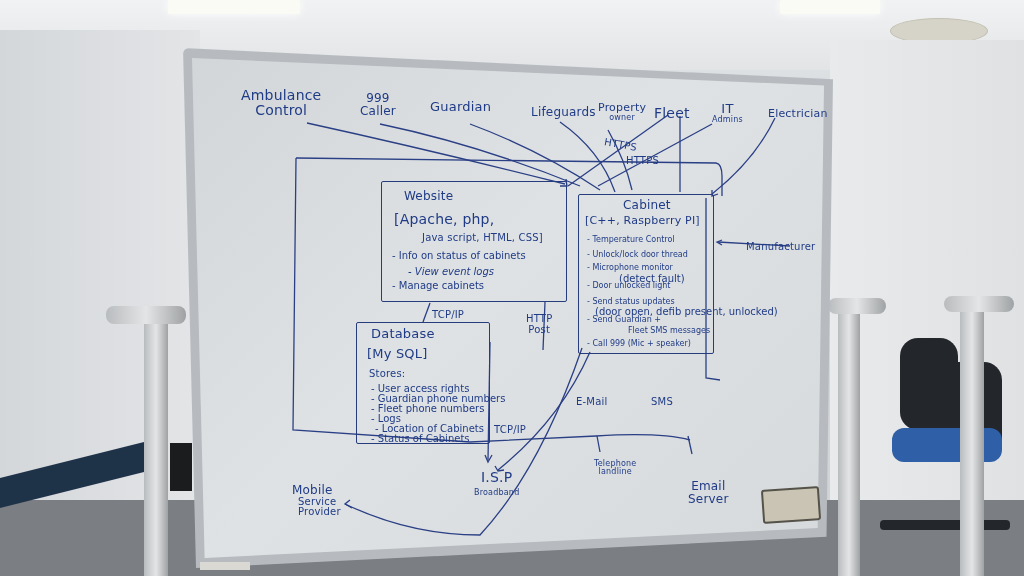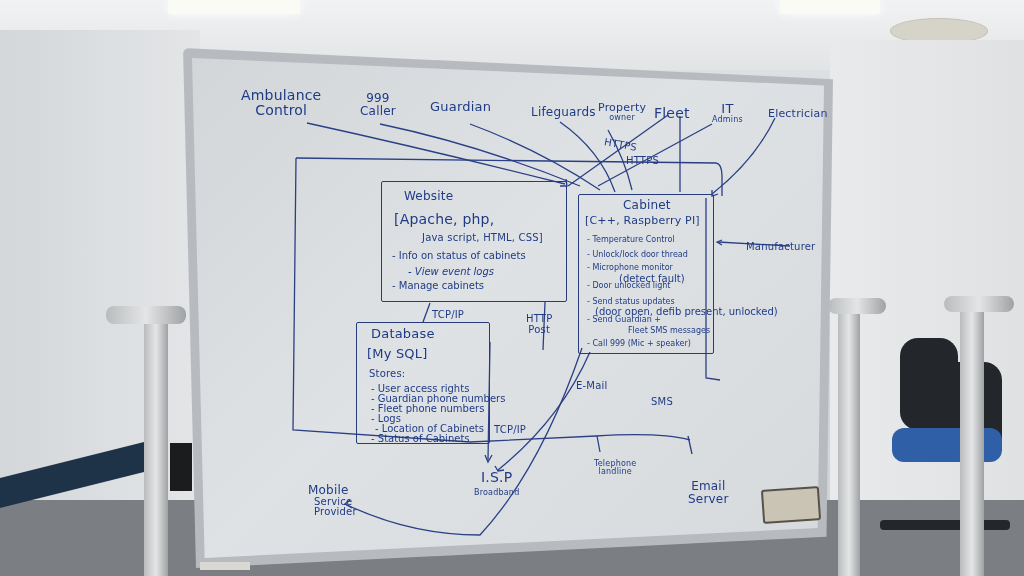--- a/index.html
+++ b/index.html
@@ -127,21 +127,21 @@
 <div class="hw s10" style="left:746px;top:242px;">Manufacturer</div>
 
 <div class="hw s10" style="left:604px;top:140px;transform:rotate(10deg);">HTTPS</div>
 <div class="hw s10" style="left:626px;top:156px;">HTTPS</div>
 <div class="hw s10" style="left:432px;top:310px;">TCP/IP</div>
 <div class="hw s10" style="left:526px;top:314px;text-align:center;">
   <div>HTTP</div>
   <div>Post</div>
 </div>
 <div class="hw s10" style="left:494px;top:425px;">TCP/IP</div>
-<div class="hw s10" style="left:576px;top:381px;">E-Mail</div>
+<div class="hw s10" style="left:576px;top:397px;">E-Mail</div>
 <div class="hw s10" style="left:651px;top:397px;">SMS</div>
 
 <div class="box" style="left:381px;top:181px;width:184px;height:119px;">
   <div class="hw s12" style="left:22px;top:8px;">Website</div>
   <div class="hw s14" style="left:12px;top:30px;">[Apache, php,</div>
   <div class="hw s10" style="left:40px;top:51px;">Java script, HTML, CSS]</div>
   <ul class="lst s10">
     <li style="left:10px;top:68px;">- Info on status of cabinets</li>
     <li style="left:26px;top:84px;font-style:italic;">- View event logs</li>
     <li style="left:10px;top:98px;">- Manage cabinets</li>
@@ -184,17 +184,17 @@
   <div class="s8" style="margin-top:4px;">Broadband</div>
 </div>
 <div class="hw s8" style="left:594px;top:460px;text-align:center;">
   <div>Telephone</div>
   <div>landline</div>
 </div>
 <div class="hw s12" style="left:688px;top:480px;text-align:center;">
   <div>Email</div>
   <div>Server</div>
 </div>
-<div class="hw s10" style="left:292px;top:484px;margin-left:16px;">
+<div class="hw s10" style="left:292px;top:484px;">
   <div class="s12">Mobile</div>
   <div style="margin-left:6px;">Service</div>
   <div style="margin-left:6px;">Provider</div>
 </div>
 
 </body></html>

